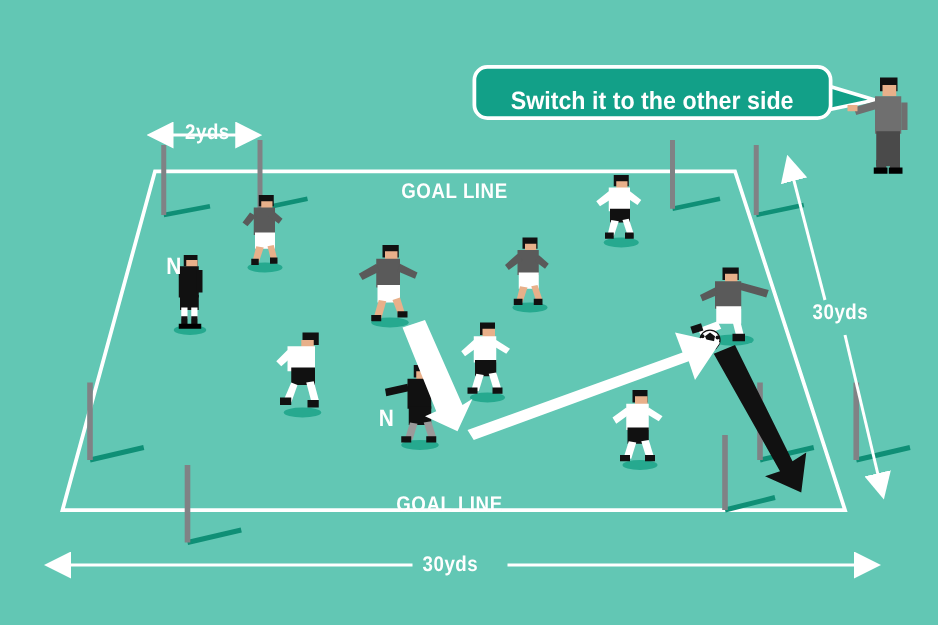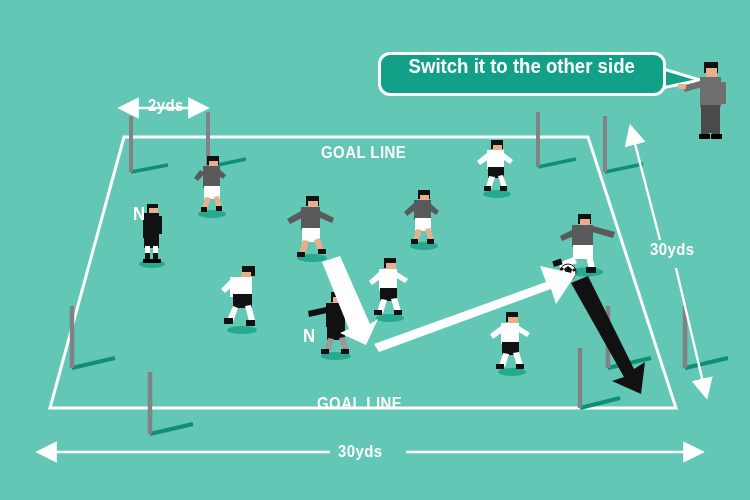--- a/index.html
+++ b/index.html
@@ -29,21 +29,21 @@
 
   
   #bubble{
     position:absolute;
     left:378px;top:52px;
     width:288px;height:44px;
     background:#12a088;
     border:3px solid #ffffff;
     border-radius:12px;
     box-sizing:border-box;
-    display:flex;align-items:flex-start;justify-content:center;
+    display:flex;align-items:flex-end;justify-content:center;
   }
   #bubble-text{
     color:#ffffff;
     font-size:20px;
     font-weight:bold;
     font-family:"Liberation Sans Narrow","Liberation Sans",sans-serif;
     transform:scaleX(.93);
     white-space:nowrap;
   }
 </style>

